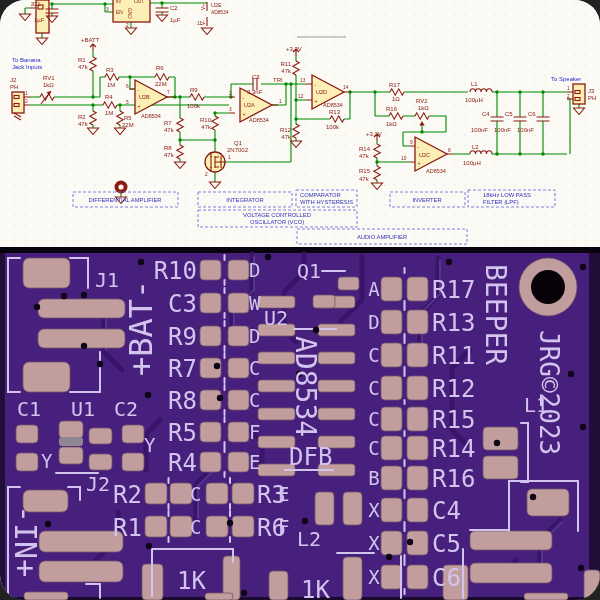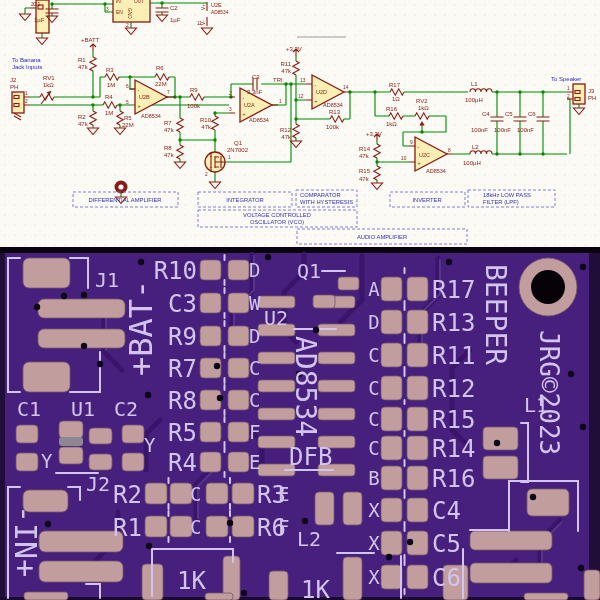--- a/index.html
+++ b/index.html
@@ -1,16 +1,16 @@
 <!DOCTYPE html>
 <html><head>
 <meta charset="utf-8">
 <style>
   html,body{margin:0;padding:0;background:#222;}
-  #stage{width:600px;height:600px;position:relative;overflow:hidden;background:#FBFAF5;}
+  #stage{width:600px;height:600px;position:relative;overflow:hidden;background:#FBFAF5;border-radius:25px;}
   svg{display:block;}
   
   .w{stroke:#008A00;stroke-width:1.1;fill:none;}
   .pl{stroke:#8B1A10;stroke-width:1.1;fill:none;}
   .bd{stroke:#8B1A10;stroke-width:1.3;fill:#FBEFB5;}
   .jd{fill:#008A00;stroke:none;}
   .st{font:6px "Liberation Sans",sans-serif;fill:#8B1A10;}
   .si{font:5.5px "Liberation Sans",sans-serif;fill:#8B1A10;}
   .sp{font:4.8px "Liberation Sans",sans-serif;fill:#8B1A10;}
   .sg{font:5.2px "Liberation Sans",sans-serif;fill:#8B1A10;}

